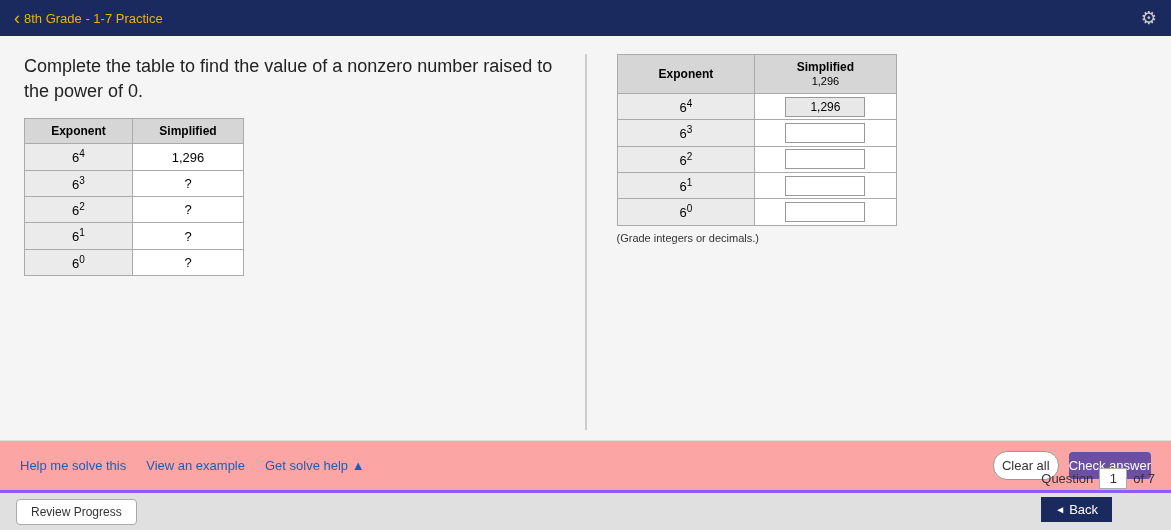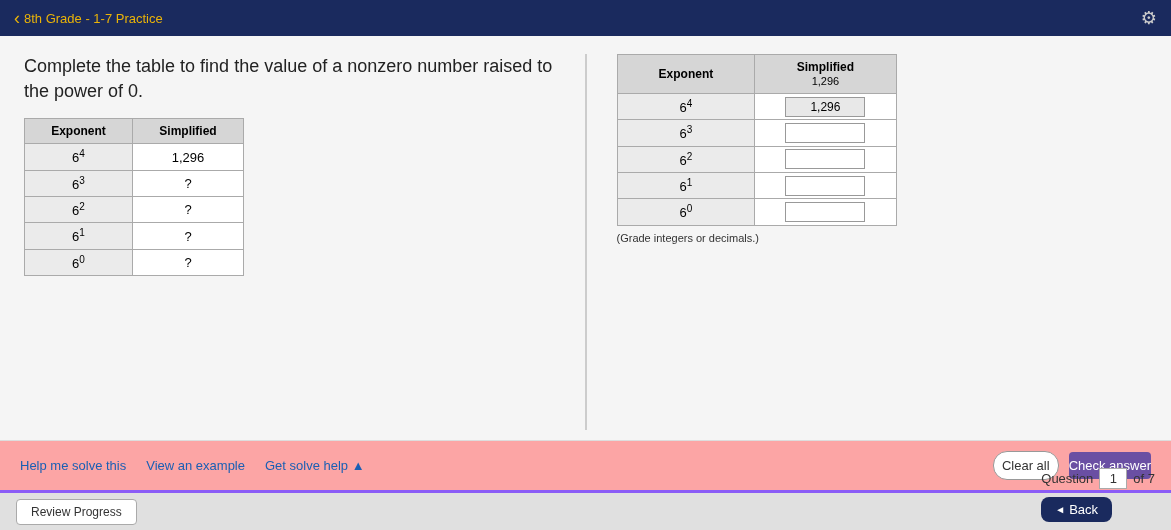--- a/index.html
+++ b/index.html
@@ -250,21 +250,21 @@
       padding: 2px 8px;
       font-size: 13px;
       min-width: 28px;
       text-align: center;
     }
 
     .btn-back, .btn-next {
       background: #1a2a5e;
       color: #fff;
       border: none;
-      border-radius: 8px;
+      border-radius: 0;
       padding: 5px 14px;
       font-size: 13px;
       cursor: pointer;
       display: flex;
       align-items: center;
       gap: 4px;
     }
 
     .btn-back::before { content: '◄'; font-size: 10px; }
     .btn-next::after { content: '►'; font-size: 10px; }

